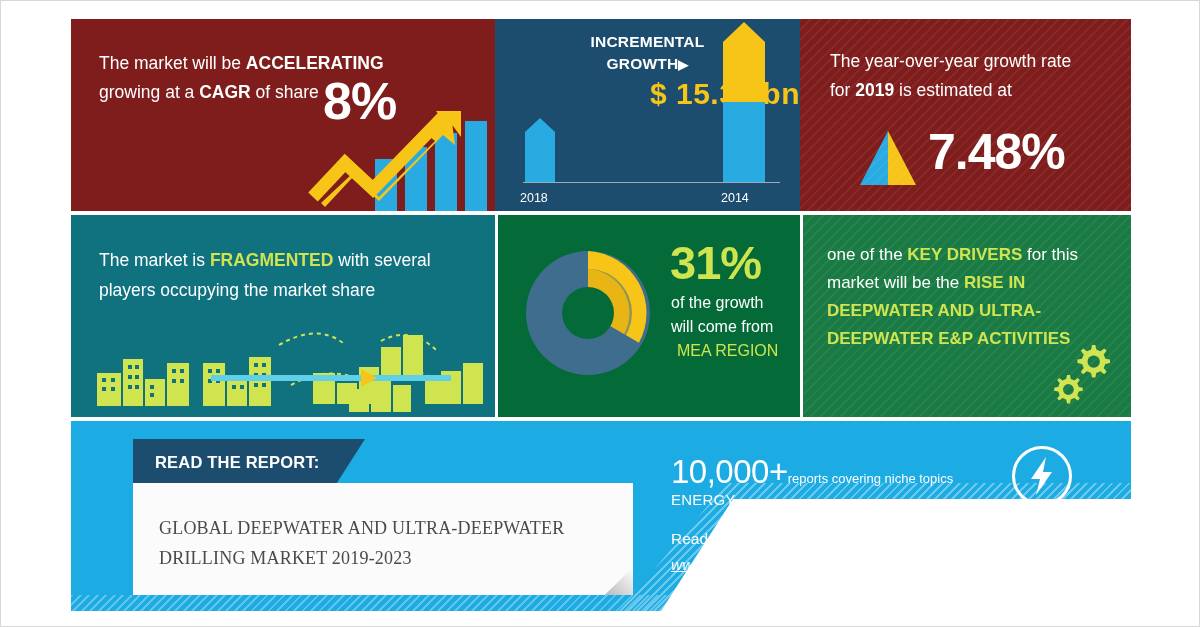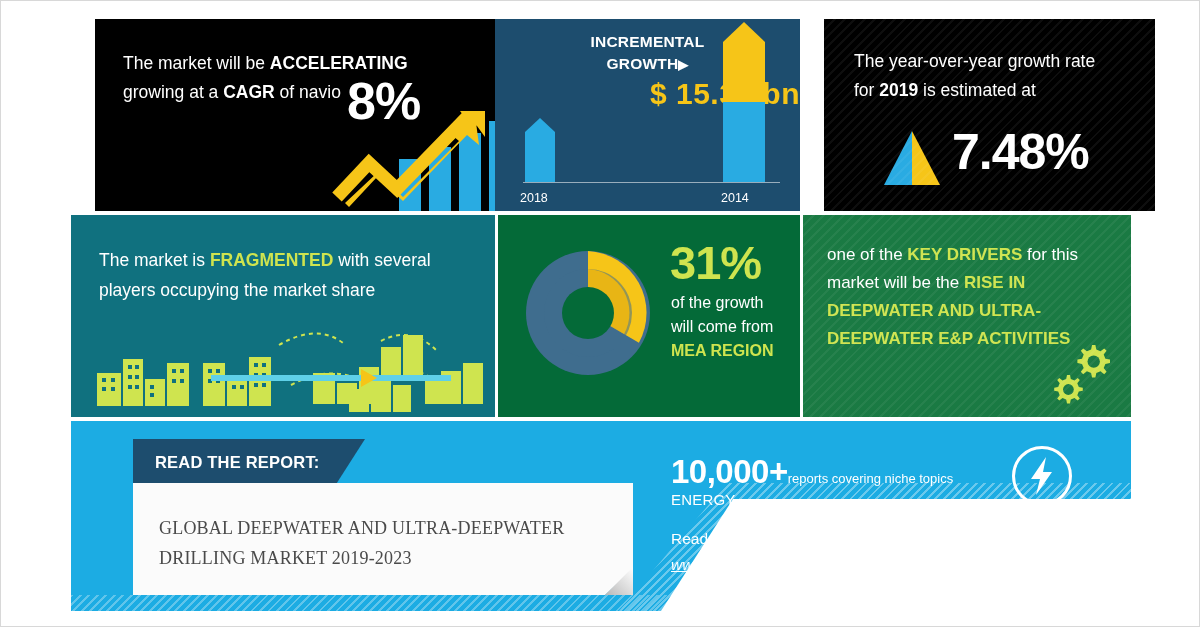--- a/index.html
+++ b/index.html
@@ -21,21 +21,21 @@
 
   
   .row{ position:absolute; left:0; width:1060px; }
   .row1{ top:0;   height:192px; }
   .row2{ top:196px; height:202px; }
   .row3{ top:402px; height:190px; }
 
   .cell{ position:absolute; top:0; height:100%; overflow:hidden; }
 
   
-  .p-navy   { background:#000000;margin-left:24px; }
+  .p-navy   { background:#7f1d1d; }
   .p-navy2  { background:#1d4d6e; }
   .p-teal   { background:#10717f; }
   .p-green  { background:#046a38; }
   .p-green2 { background:#1a7a43; }
   .p-blue   { background:#1cace3; }
 
   .stripes::after{
     content:""; position:absolute; inset:0; pointer-events:none;
     background-image:repeating-linear-gradient(135deg,
         rgba(255,255,255,.055) 0px, rgba(255,255,255,.055) 2px,
@@ -105,21 +105,21 @@
 
   .donut{ position:absolute; left:14px; top:22px; width:152px; height:152px; }
   .d-num{
     position:absolute; left:172px; top:20px;
     font-size:47px; font-weight:700; color:#cfe44f; letter-spacing:-1px;
   }
   .d-sub{
     position:absolute; left:173px; top:76px; width:130px;
     font-size:16px; line-height:24px; color:#ffffff;
   }
-  .d-sub b{ font-weight:700; color:#cfe44f; }
+  .d-sub b{ font-weight:400; color:#cfe44f;margin-left:6px; }
 
   .t4{
     position:absolute; left:24px; top:26px; width:296px;
     font-size:17px; line-height:28px; color:#ffffff;
   }
   .t4 b{ font-weight:700; color:#cfe44f; }
   .gears{ position:absolute; right:14px; bottom:8px; width:72px; height:72px; }
 
   
   .c3{ left:0; width:1060px; }
@@ -165,21 +165,21 @@
   .fold{
     position:absolute; left:534px; top:146px; width:28px; height:28px;
     background:linear-gradient(225deg,#ffffff 0%, #d9d9d9 55%, #b8b8b8 100%);
     clip-path:polygon(28px 0, 28px 28px, 0 28px);
   }
 
   .stat{
     position:absolute; left:600px; top:32px;
     color:#ffffff;
   }
-  .stat .num{ font-size:33px; font-weight:700; letter-spacing:-.5px;margin-top:14px; }
+  .stat .num{ font-size:33px; font-weight:400; letter-spacing:-.5px;margin-top:14px; }
   .stat .desc{ font-size:13px; font-weight:400; }
   .stat .cat{ display:block; font-size:15px; margin-top:0; letter-spacing:.2px; }
   .readat{
     position:absolute; left:600px; top:105px; color:#ffffff;
     font-size:15.5px; line-height:26px;
   }
   .readat a{ color:#ffffff; text-decoration:underline; font-style:italic; }
   .bolt{
     position:absolute; right:58px; top:24px; width:62px; height:62px;
   }
@@ -196,21 +196,21 @@
 <body>
 
 <div class="frame">
 <div class="canvas">
 
   <div class="row row1">
 
     <div class="cell c1a p-navy">
       <div class="t1">
         <span>The market will be </span><b>ACCELERATING</b><br>
-        <span>growing at a </span><b>CAGR</b><span> of navio</span>
+        <span>growing at a </span><b>CAGR</b><span> of share</span>
       </div>
 
       <svg class="chart1" viewBox="0 0 190 100">
         <rect x="72" y="48" width="22" height="52" fill="#29abe2"></rect>
         <rect x="102" y="36" width="22" height="64" fill="#29abe2"></rect>
         <rect x="132" y="22" width="22" height="78" fill="#29abe2"></rect>
         <rect x="162" y="10" width="22" height="90" fill="#29abe2"></rect>
         <path d="M18 76 L22 80 L50 50 L76 74 L140 8 L152 18 L148 -12 L120 4 L132 14 L76 70 L50 46 L18 76 Z" fill="#f6c518" transform="translate(0,16)"></path>
         <path d="M10 86 L42 52 L70 78 L140 6" fill="none" stroke="#f6c518" stroke-width="13" stroke-linejoin="miter"></path>
         <path d="M118 2 L156 2 L156 40 L146 24 L128 18 Z" fill="#f6c518" opacity="0"></path>

